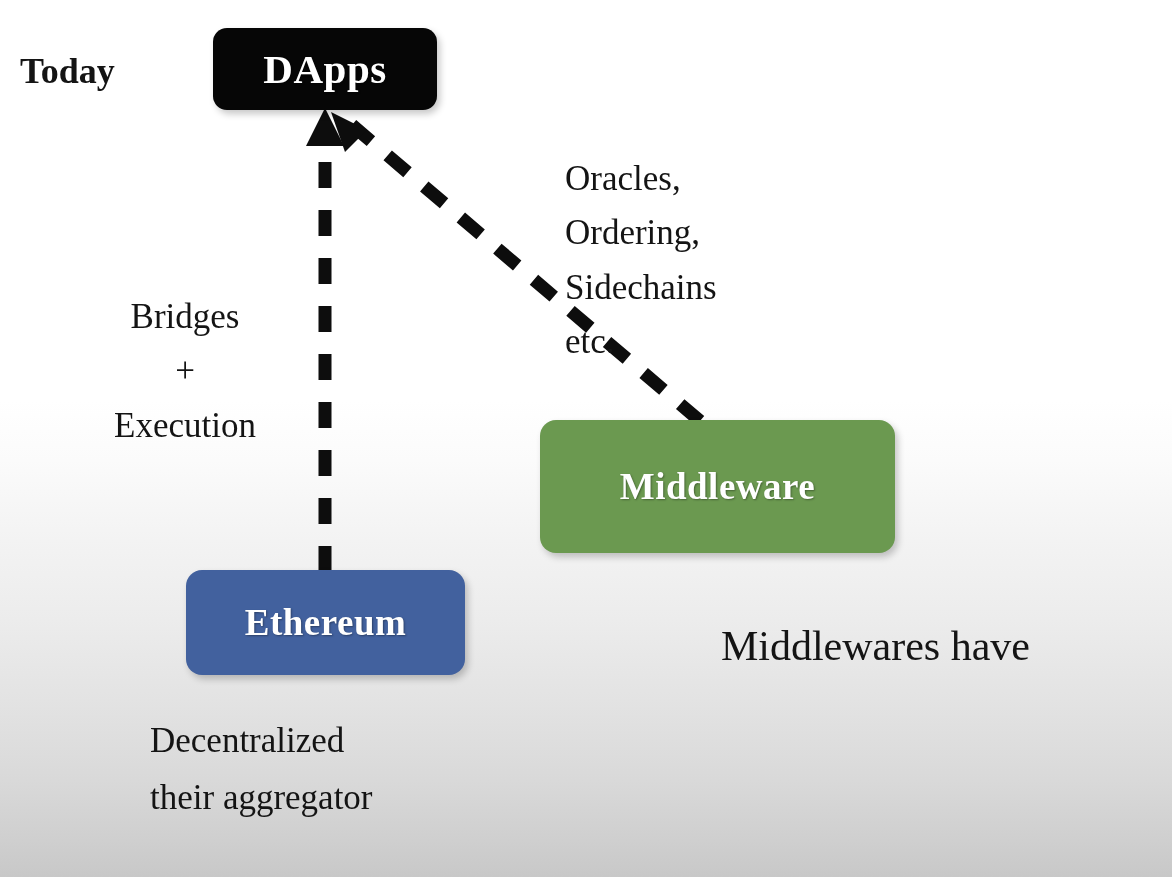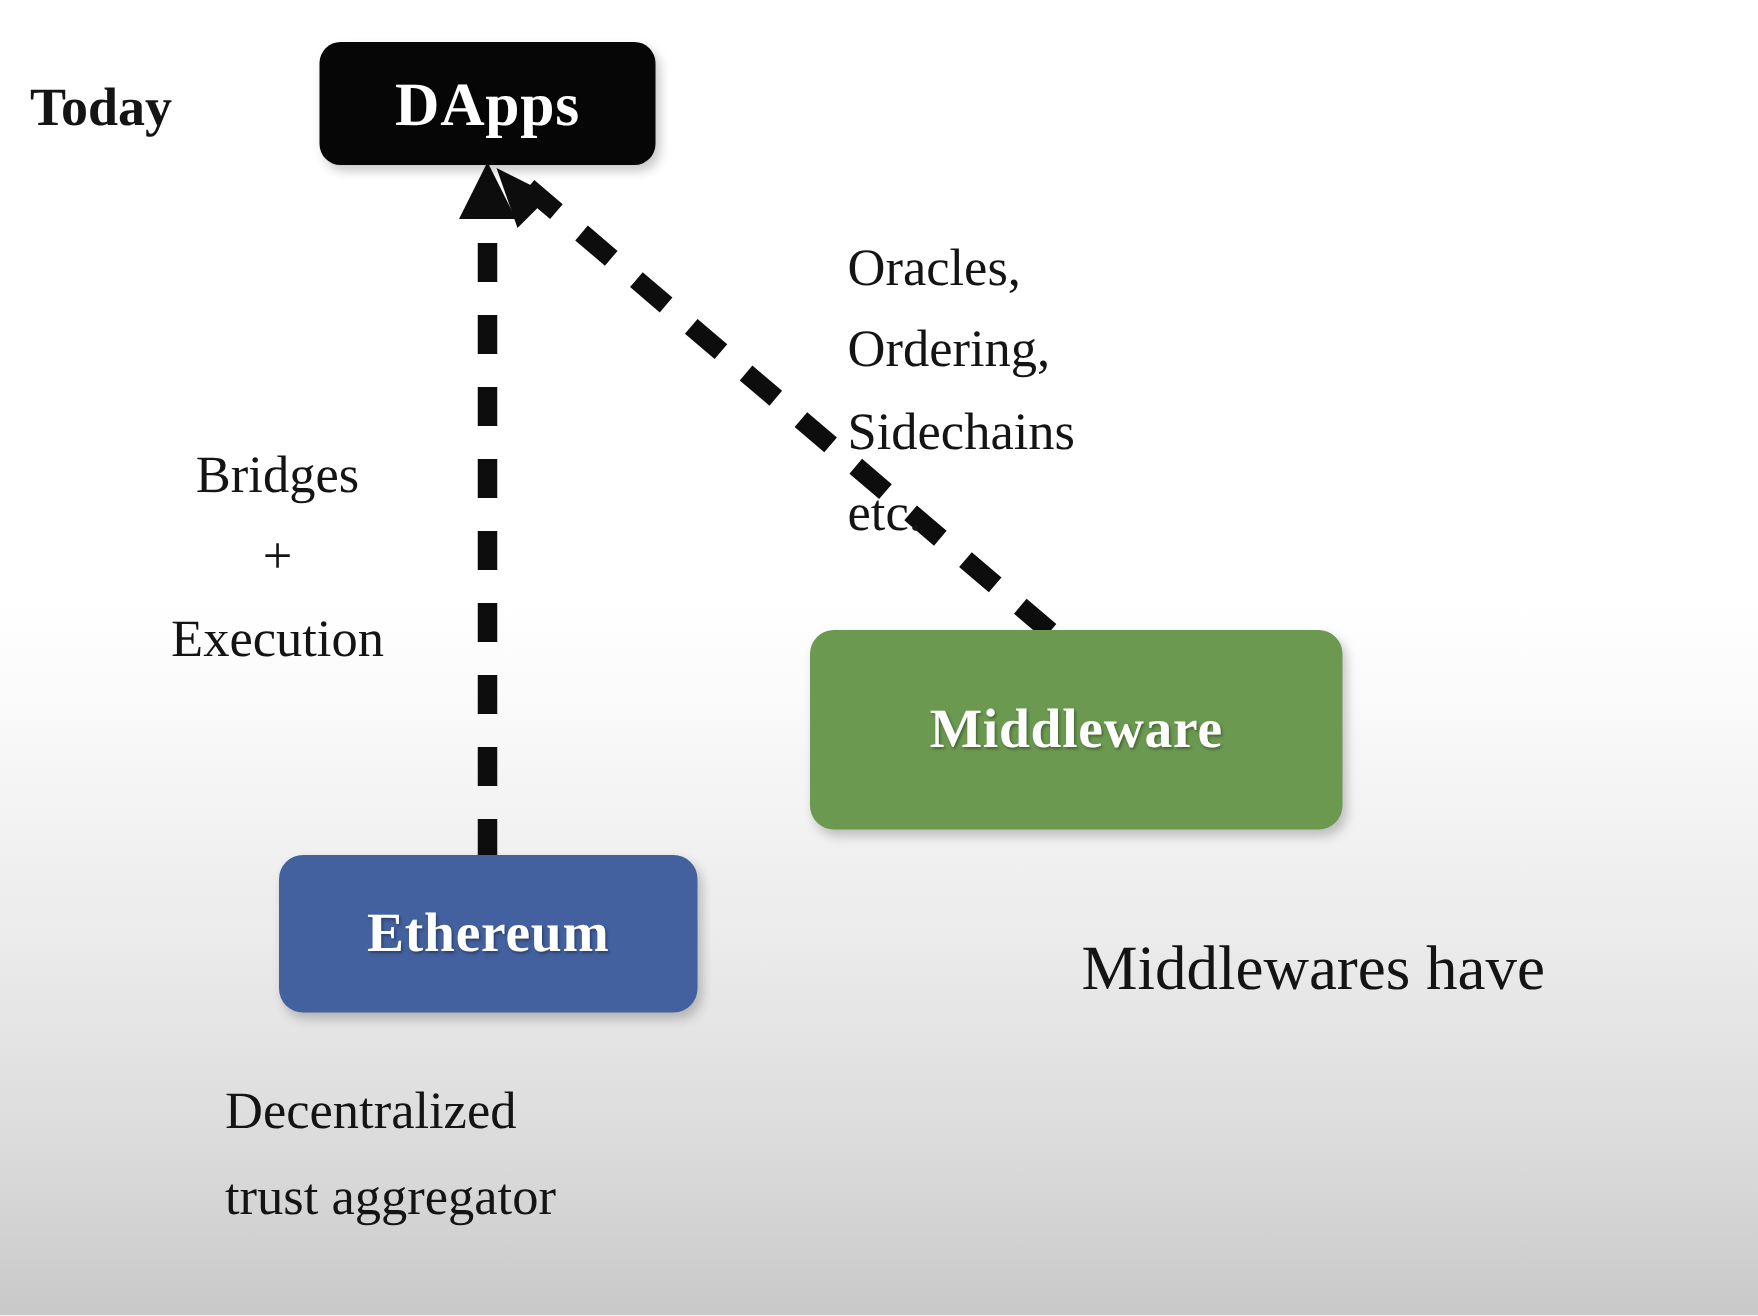--- a/index.html
+++ b/index.html
@@ -147,20 +147,20 @@
 
   <div class="label" id="label-middleware-types">
     <span>Oracles,</span>
     <span>Ordering,</span>
     <span>Sidechains</span>
     <span>etc.</span>
   </div>
 
   <div class="label" id="label-eth-caption">
     <span>Decentralized</span>
-    <span>trust aggregator</span>
+    <span>their aggregator</span>
   </div>
 
   <div class="label" id="label-mw-caption">
     <span>Middlewares have</span>
   </div>
 
 </div>
 
 </body></html>

